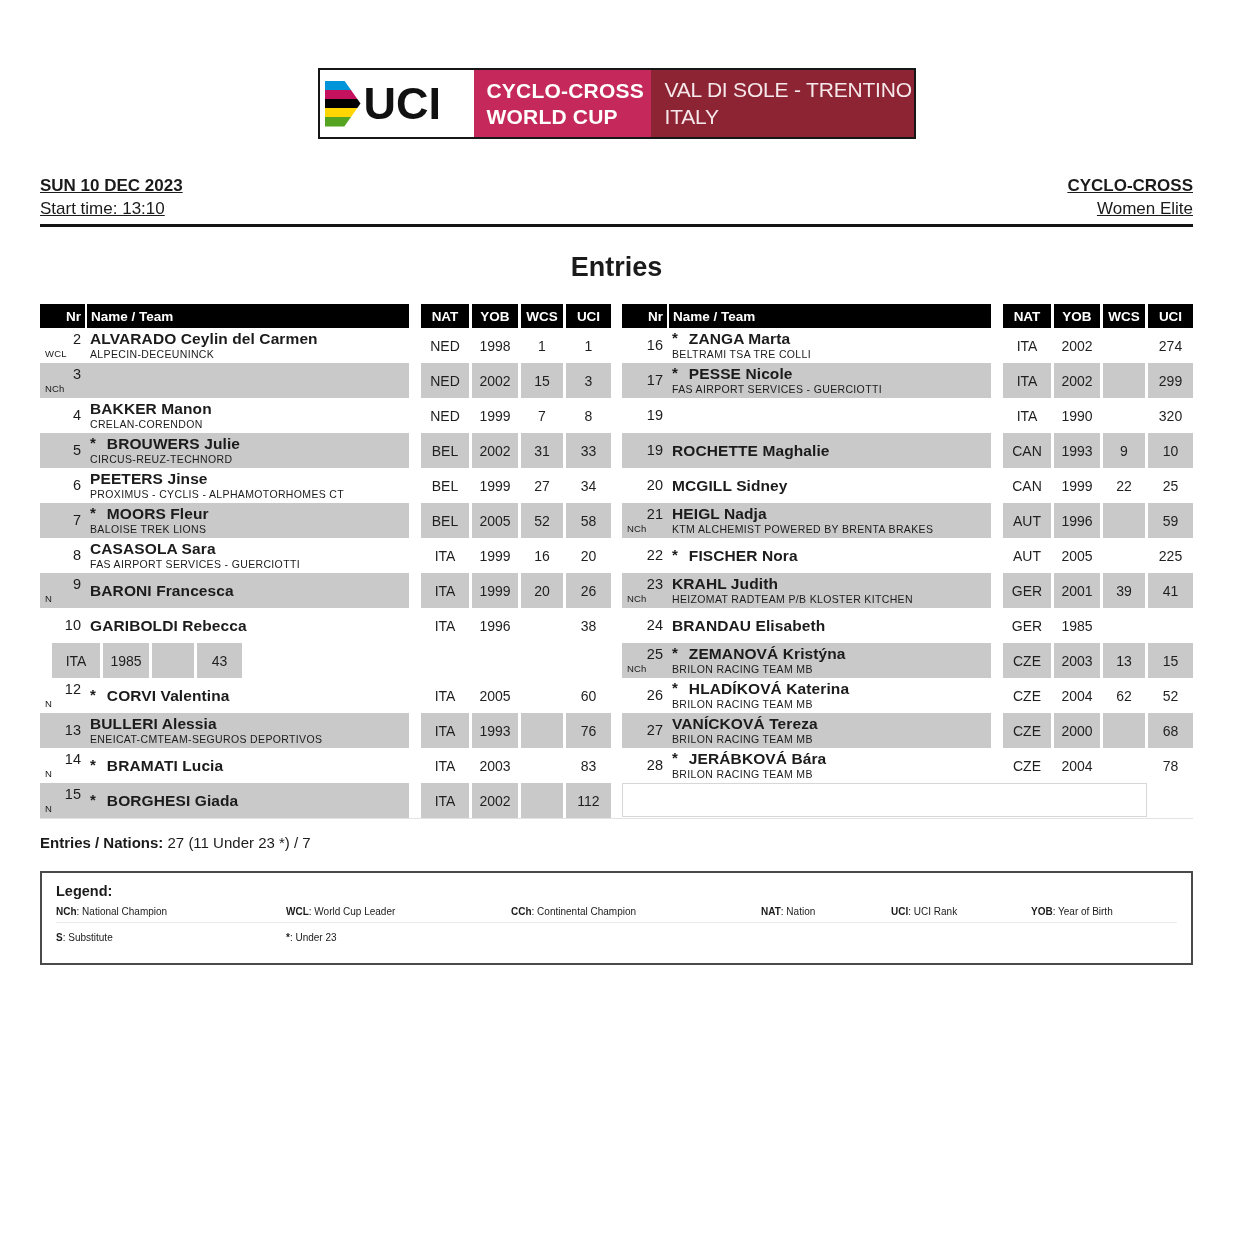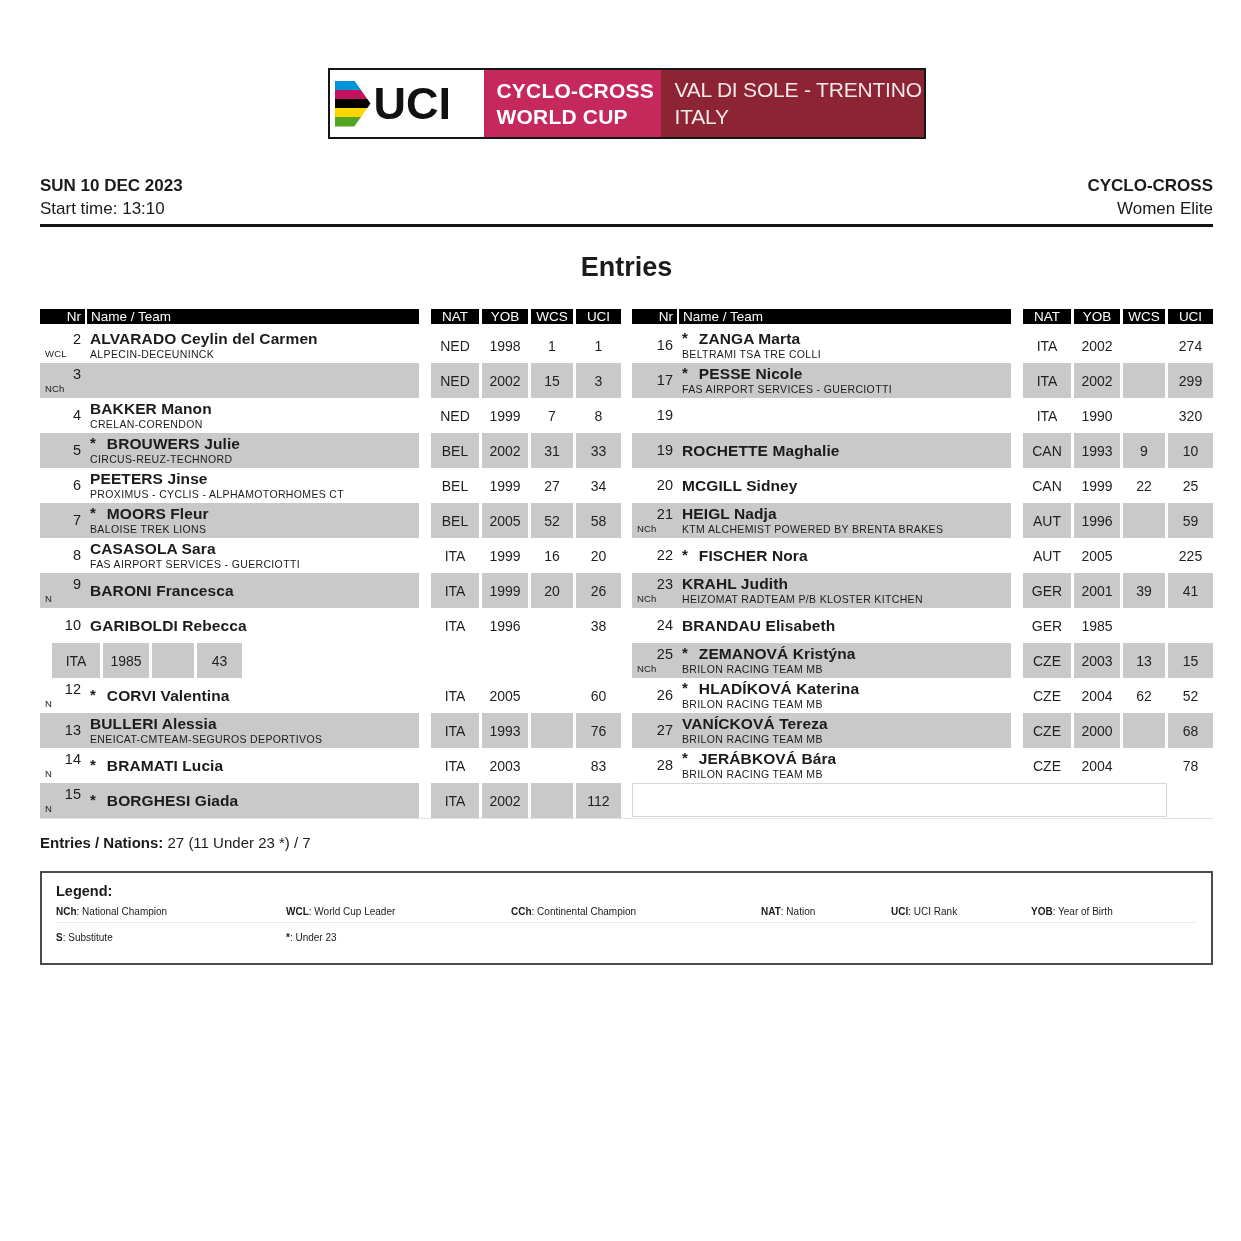--- a/index.html
+++ b/index.html
@@ -2,21 +2,21 @@
 <html><head>
 <meta charset="utf-8">
 <style>
   * { margin:0; padding:0; box-sizing:border-box; }
   html,body { background:#ffffff; }
   body {
     width:1241px; height:1241px;
     font-family:"Liberation Sans","DejaVu Sans",sans-serif;
     color:#1b1b1b; position:relative; overflow:hidden;
   }
-  .page { padding:0 28px 0 40px; }
+  .page { padding:0 48px 0 40px; }
 
   
   .logo-strip{
     width:598px; height:71px; margin:68px auto 0 auto;
     display:flex; border:2px solid #161616; background:#fff;
   }
   .logo-uci{ width:154px; background:#ffffff; display:flex; align-items:center; padding-left:5px; }
   .uci-stripes{
     width:36px; height:46px; margin-right:3px; display:flex; flex-direction:column;
     clip-path:polygon(0 0,55% 0,100% 50%,55% 100%,0 100%);
@@ -28,34 +28,34 @@
     padding-left:13px; font-weight:bold; font-size:21px; line-height:1.22; letter-spacing:0.2px;
   }
   .logo-venue{
     flex:1; color:#f6e8ea; display:flex; flex-direction:column; justify-content:center;
     padding-left:14px; font-size:21px; line-height:1.25; letter-spacing:-0.2px; font-weight:normal;
   }
 
   
   .meta-row{
     margin-top:37px; display:flex; justify-content:space-between; align-items:flex-end;
-    border-bottom:3px solid #141414; padding-bottom:5px;
+    border-bottom:3px solid #141414; padding-bottom:5px;text-decoration:underline;
   }
   .meta-left  .l1, .meta-right .l1{ font-size:17px; font-weight:bold; }
   .meta-left  .l2, .meta-right .l2{ font-size:17px; margin-top:3px; }
   .meta-right{ text-align:right; }
 
   
   .page-title{ text-align:center; font-size:27px; font-weight:bold; margin-top:25px; }
 
   
   .tables{ display:flex; gap:11px; margin-top:21px; border-bottom:1px solid #e3e3e3; }
   .etable{ flex:1; }
 
-  .thead{ display:flex; height:24px; color:#fff; font-size:13.5px; font-weight:normal;align-items:center; }
+  .thead{ display:flex; height:24px; color:#fff; font-size:13.5px; font-weight:bold; }
   .thead .h-nr{ width:45px; background:#000; display:flex; align-items:center; justify-content:flex-end; padding-right:4px; margin-right:2px; }
   .thead .h-name{ flex:1; background:#000; display:flex; align-items:center; padding-left:4px; }
   .c-nat{ width:48px; margin-left:12px; }
   .c-yob{ width:46px; margin-left:3px; }
   .c-wcs{ width:42px; margin-left:3px; }
   .c-uci{ width:45px; margin-left:3px; }
   .thead .stat-h{ background:#000; display:flex; align-items:center; justify-content:center; }
 
   .row{ display:flex; height:35px; --bg:#ffffff; }
   .row.alt{ --bg:#C9C9C9; }

